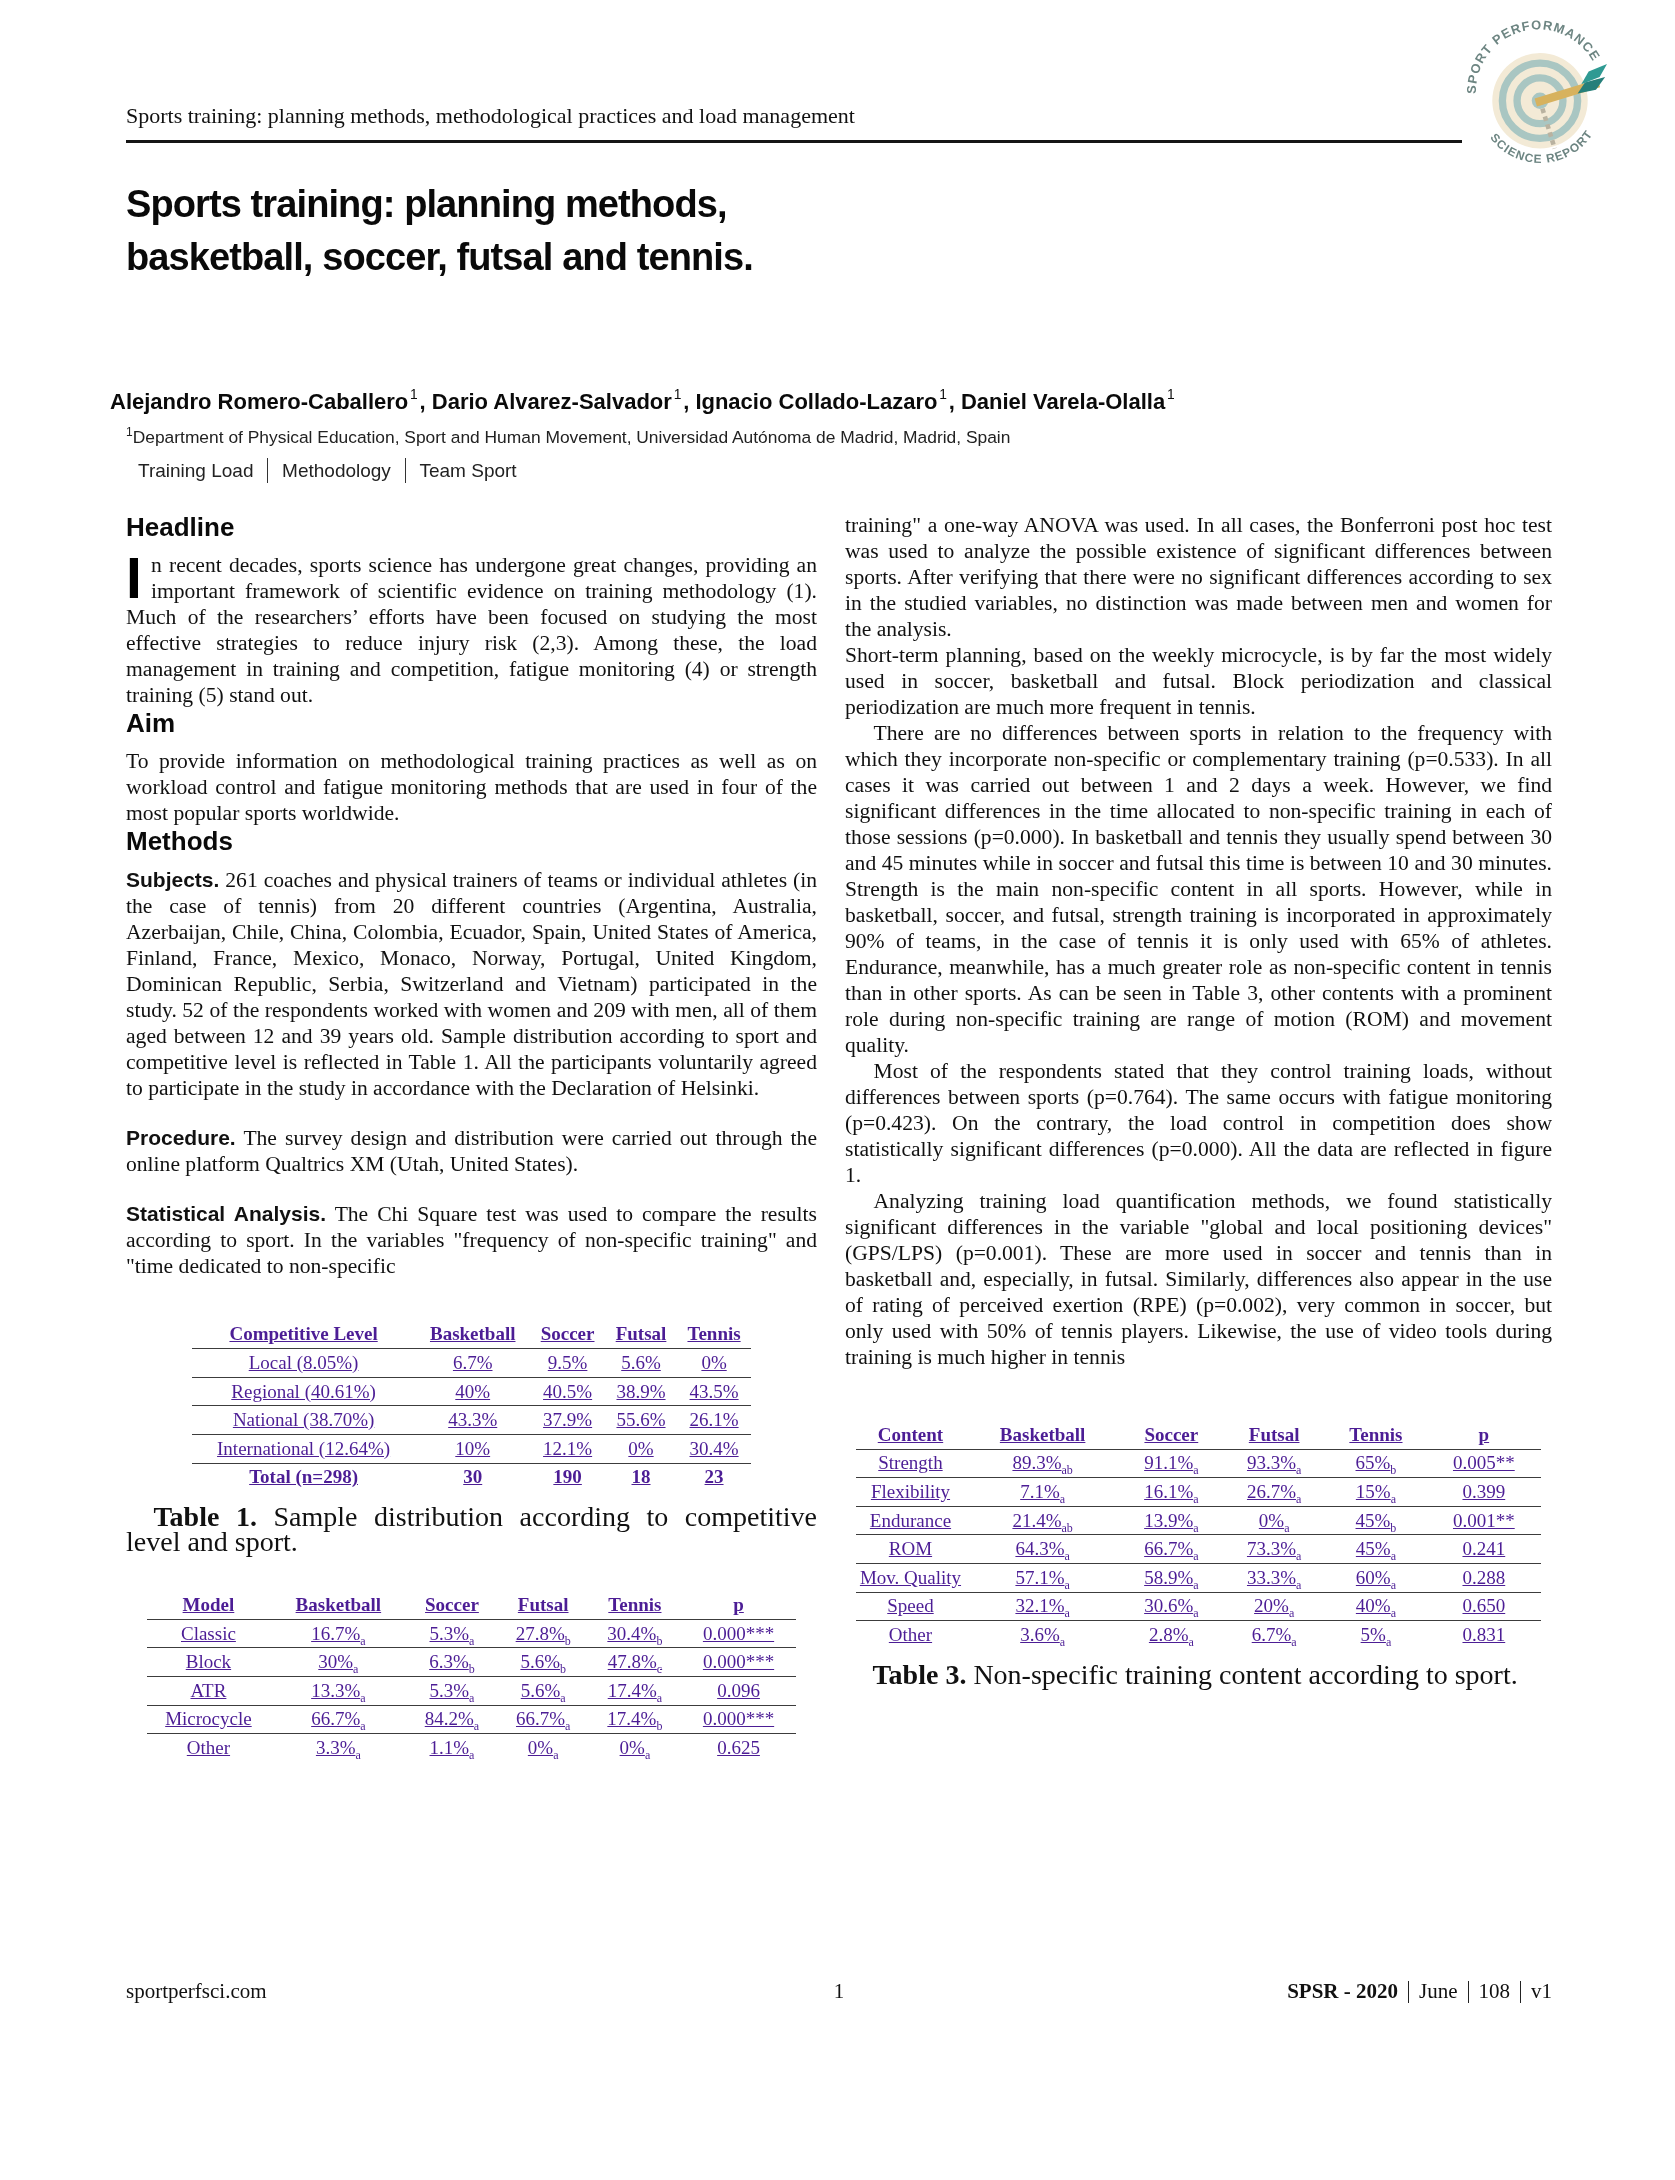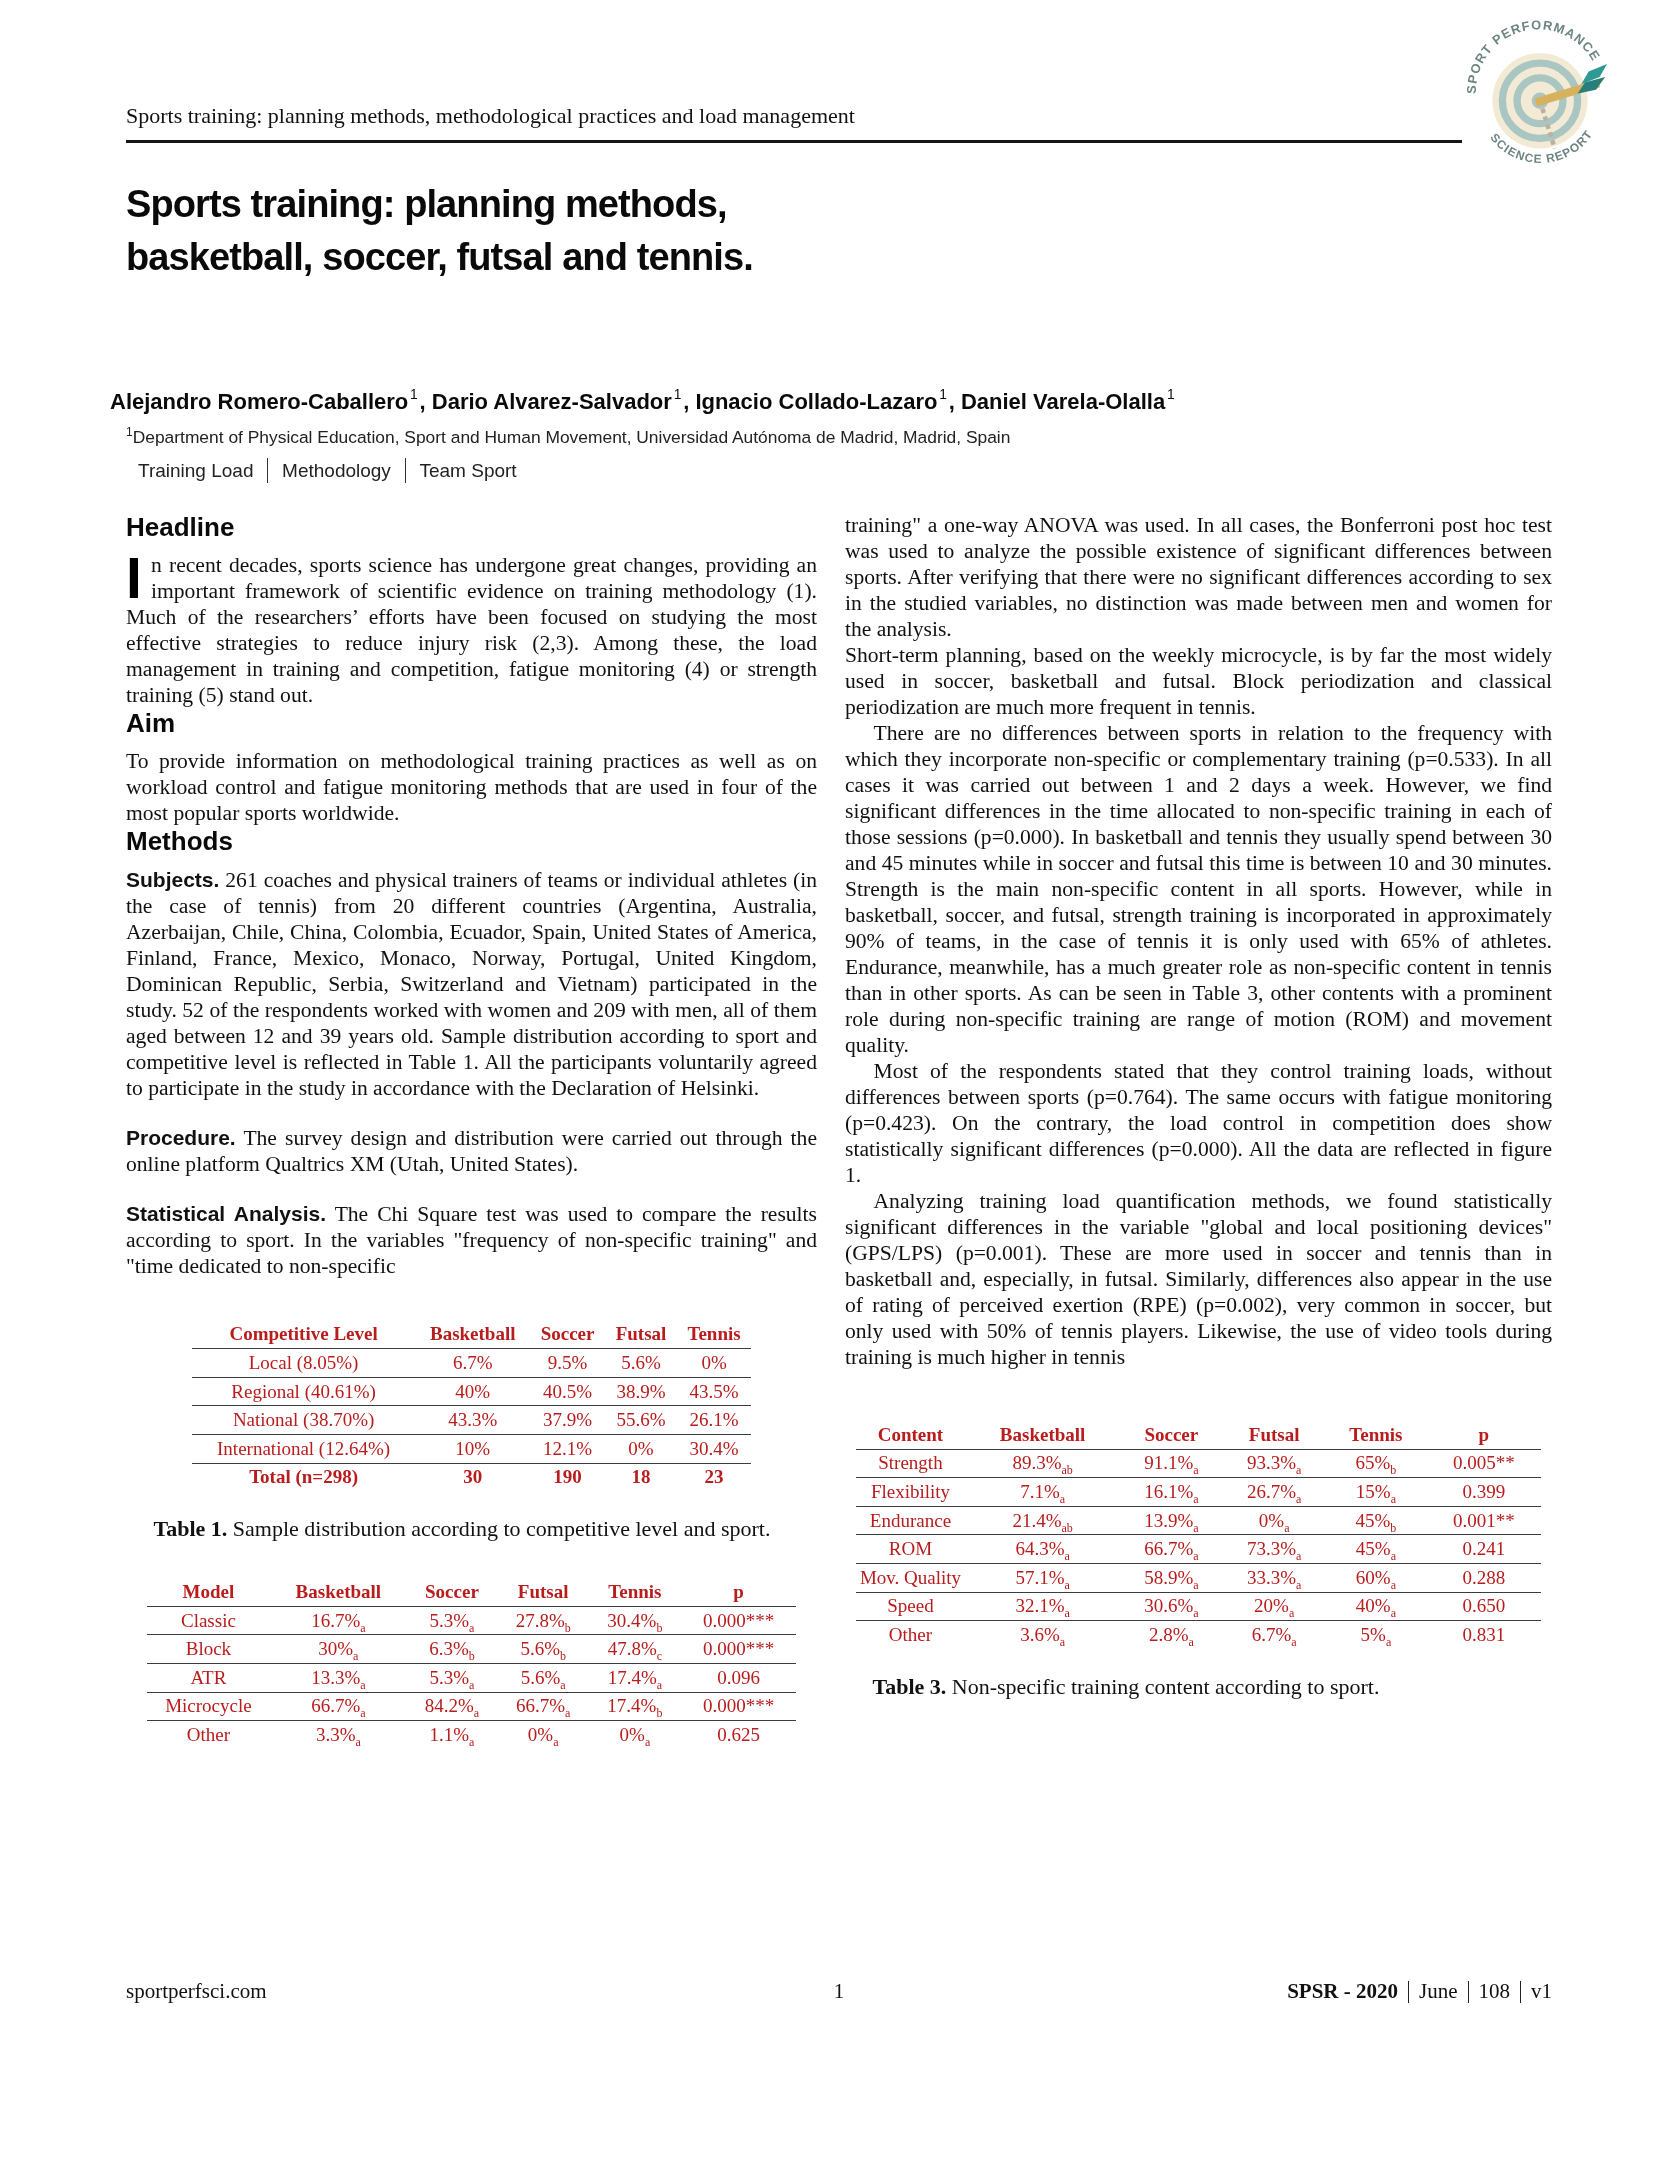--- a/index.html
+++ b/index.html
@@ -36,33 +36,33 @@
   .gap-par{margin-top:24px !important;}
   .mt-results{margin-top:75px;}
   .indent{text-indent:28.5px;}
   .plead{font-family:"Liberation Sans",sans-serif;font-weight:700;font-size:21px;}
   .dropcap{float:left;font-family:"Liberation Sans",sans-serif;font-weight:700;
     font-size:57px;line-height:46px;padding:2.8px 9.2px 0 0;color:#000;}
   
   .tbl-wrap{margin-top:42px;}
   .tbl-wrap2{margin-top:37px;}
   .tbl-wrap3{margin-top:51px;}
-  table{border-collapse:collapse;font-size:19px;line-height:22px;color:#b91c1c;}
+  table{border-collapse:collapse;font-size:19px;line-height:22px;color:#4c1d95;text-decoration:underline;}
   .tbl1{width:81%;margin:0 auto;}
   .tbl2{width:94%;margin:0 auto;}
   .tbl3{width:97%;margin:0 auto;}
   th,td{text-align:center;padding:2.8px 3.7px;font-weight:400;}
   th{font-weight:700;border-bottom:1.8px solid #3c3c3c;}
   tbody tr:not(:last-child) td{border-bottom:1.8px solid #3c3c3c;}
   tr.total-row td{font-weight:700;}
   td sub,th sub{font-size:12px;line-height:0;}
   .tbl1 th:first-child,.tbl1 td:first-child{width:40%;}
   .tbl2 th:first-child,.tbl2 td:first-child{width:19%;}
   .tbl3 th:first-child,.tbl3 td:first-child{width:16%;}
-  .caption{font-size:22px;line-height:25px;margin-top:25px;text-align:justify;text-indent:27.5px;}
+  .caption{font-size:28px;line-height:25px;margin-top:13px;text-align:justify;text-indent:27.5px;}
   .caption .cap-label{font-weight:700;}
   
   .footer{position:absolute;left:126px;top:1979px;width:1426px;font-size:21px;color:#111;}
   .f-site{position:absolute;left:0;top:0;}
   .f-page{position:absolute;left:0;width:100%;text-align:center;top:0;}
   .f-right{position:absolute;right:0;top:0;white-space:nowrap;}
   .f-bold{font-weight:700;}
   .f-bar{display:inline-block;border-left:1.4px solid #222;height:22px;margin:0 10px;vertical-align:-4.6px;}
 </style>
 </head>

